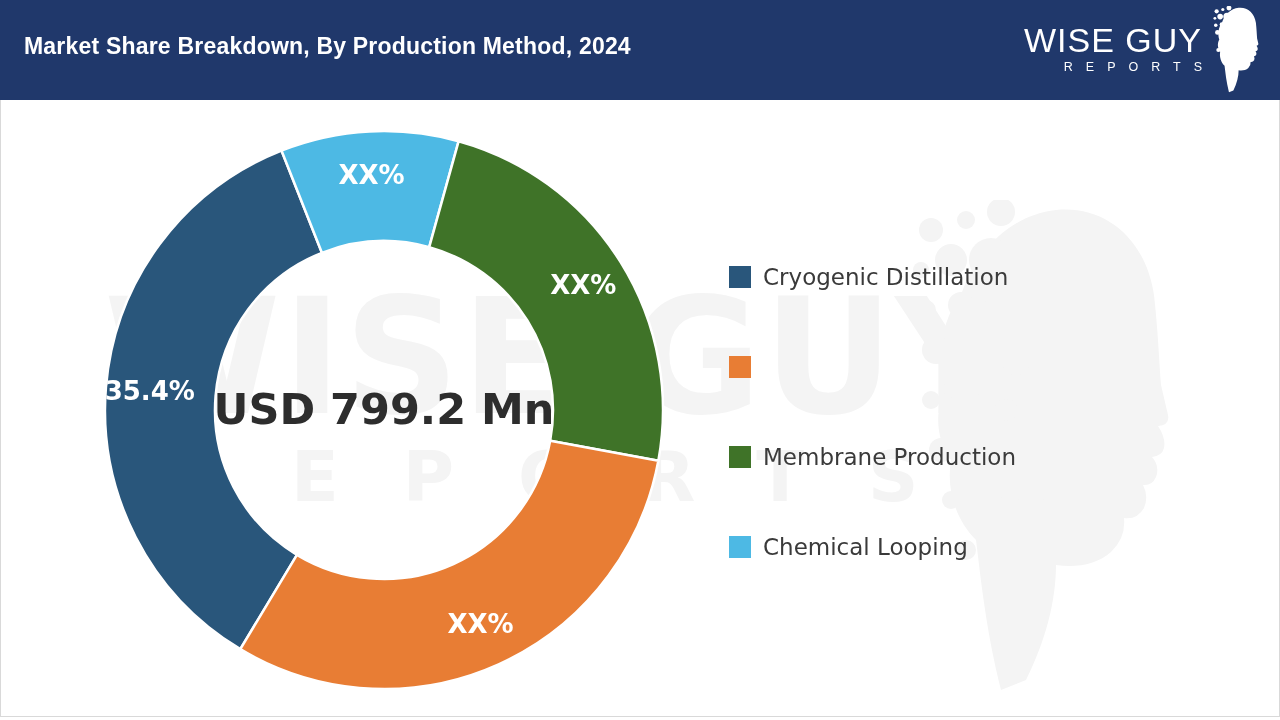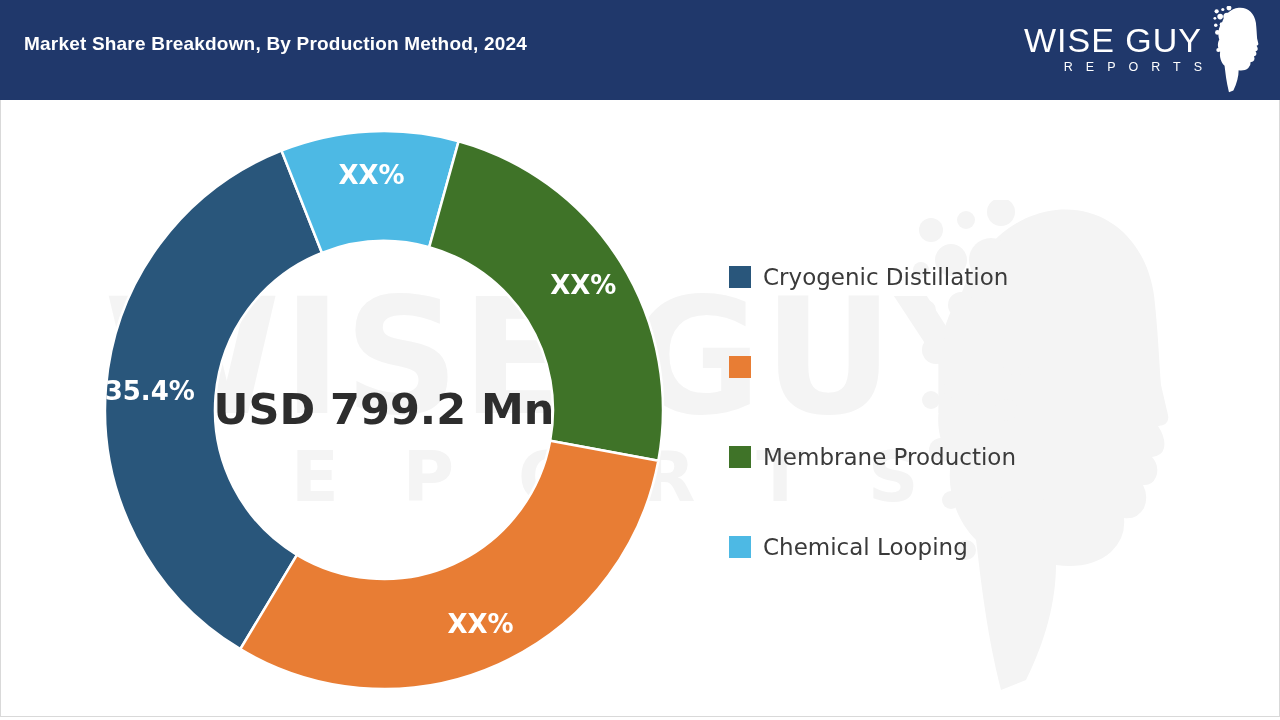--- a/index.html
+++ b/index.html
@@ -7,21 +7,21 @@
     width:1280px;height:720px;overflow:hidden;background:#ffffff;
     font-family:"DejaVu Sans",sans-serif;position:relative;
   }
   
   .header{
     position:absolute;left:0;top:0;width:1280px;height:100px;
     background:#20386B;z-index:5;
   }
   .page-title{
     position:absolute;left:24px;top:33px;color:#ffffff;
-    font-family:"Liberation Sans",sans-serif;font-weight:bold;font-size:19px;
+    font-family:"Liberation Sans",sans-serif;font-weight:bold;font-size:23px;
     letter-spacing:0.2px;white-space:nowrap;
   }
   .brand{position:absolute;right:12px;top:0;width:240px;height:100px;}
   .brand-word{
     position:absolute;right:66px;top:22px;text-align:right;color:#fff;
     font-family:"Liberation Sans",sans-serif;
   }
   .brand-line1{font-size:34px;font-weight:400;letter-spacing:1px;line-height:36px;white-space:nowrap;}
   .brand-line2{font-size:12.5px;font-weight:400;letter-spacing:13px;line-height:18px;margin-right:-13px;white-space:nowrap;}
   .brand-face{position:absolute;right:0px;top:6px;}

